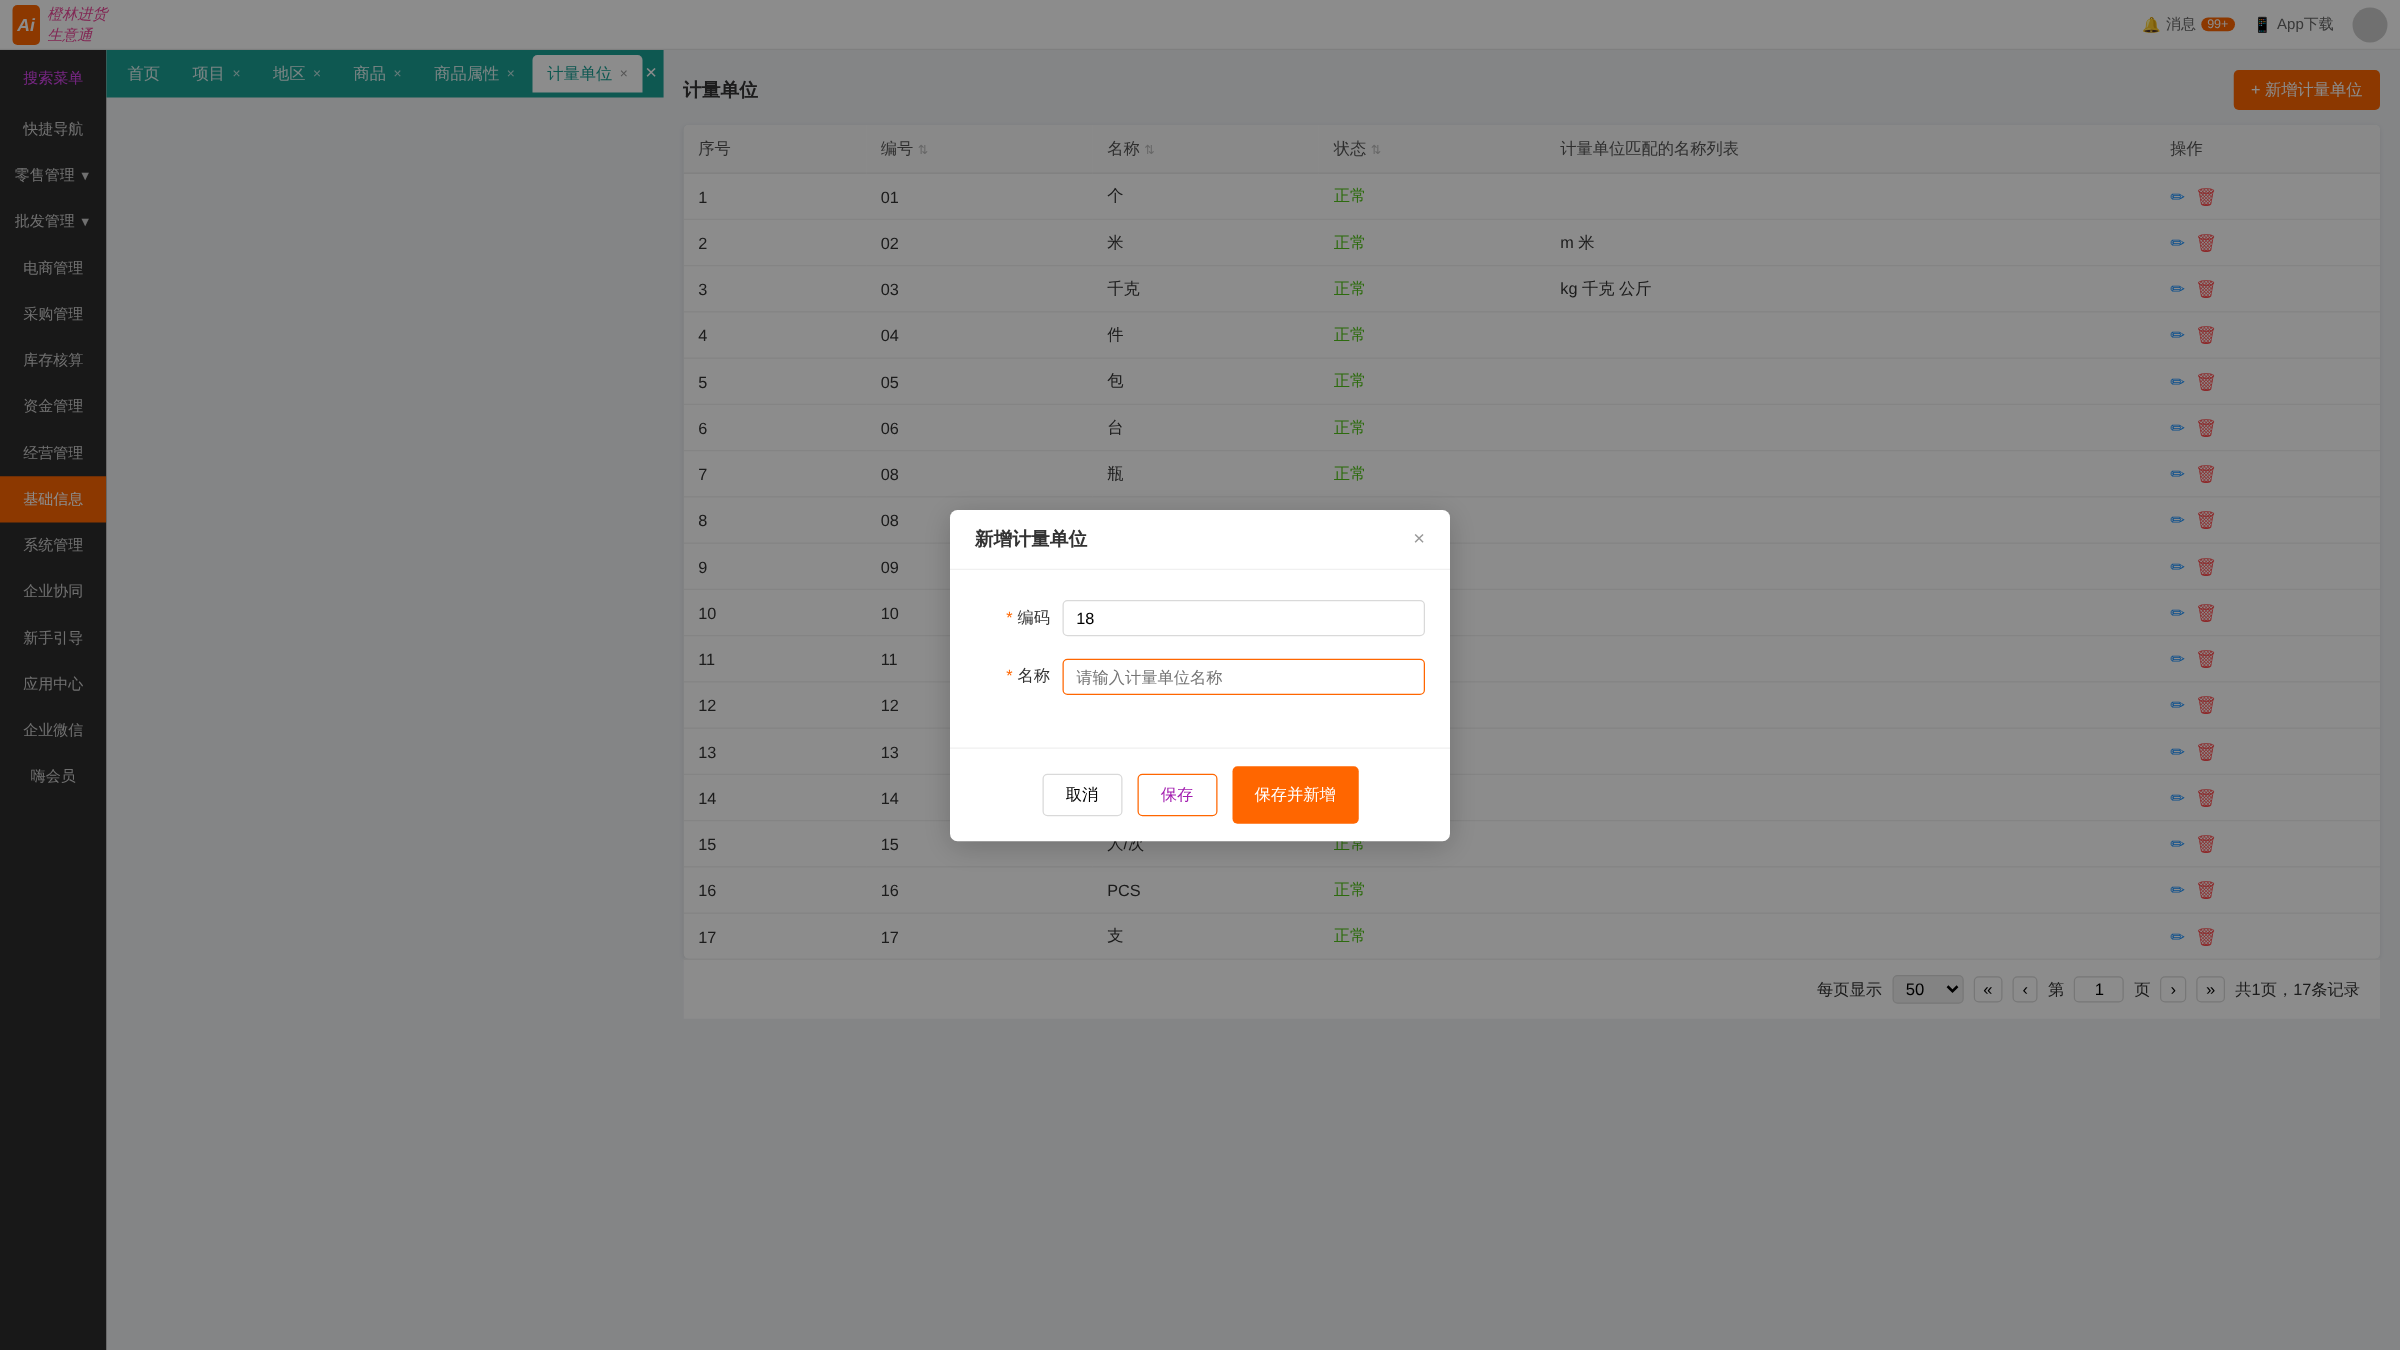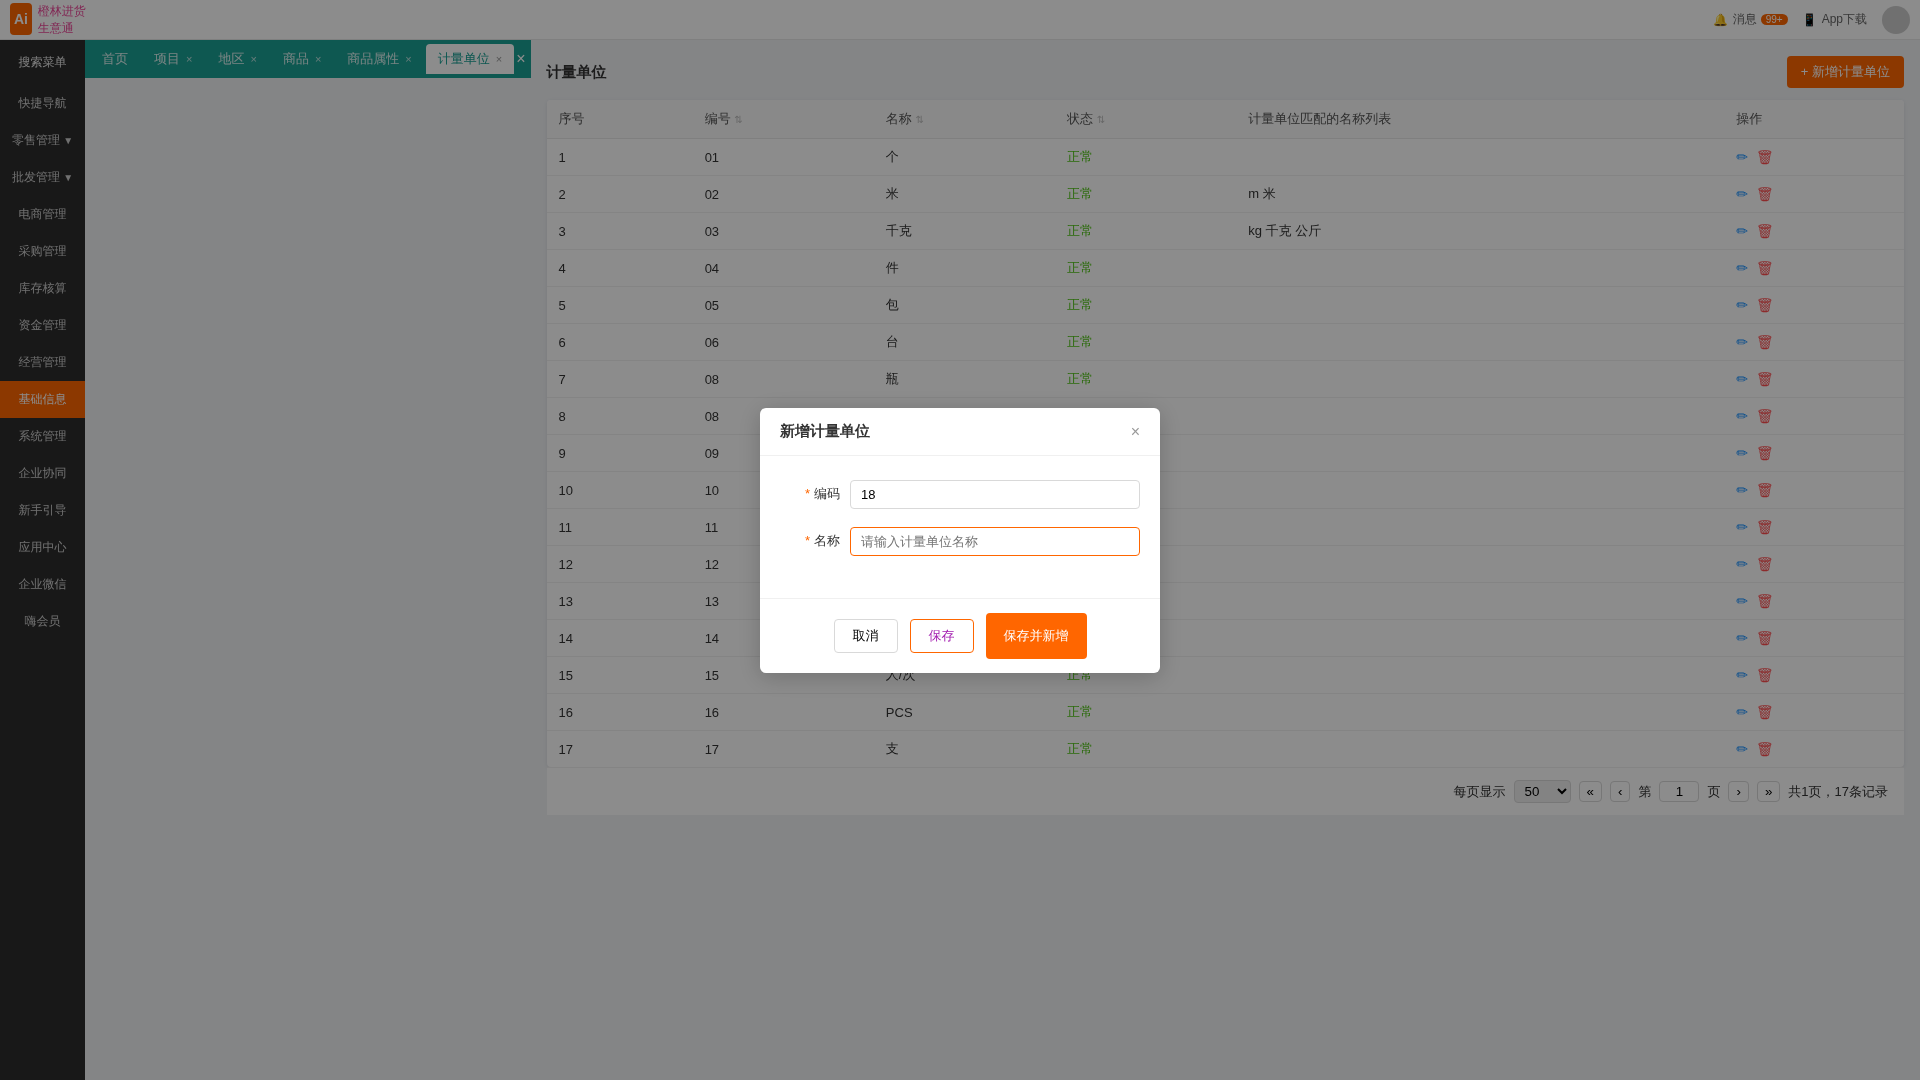--- a/index.html
+++ b/index.html
@@ -2,34 +2,34 @@
 <html><head>
   <meta charset="utf-8">
   <style>
     * { box-sizing: border-box; margin: 0; padding: 0; }
     body { font-family: 'Microsoft YaHei', Arial, sans-serif; font-size: 13px; background: #f0f2f5; color: #333; height: 1080px; width: 1920px; overflow: hidden; }
 
     
     .app-container { display: flex; flex-direction: column; height: 100%; }
     .top-bar { height: 40px; background: #fff; border-bottom: 1px solid #e8e8e8; display: flex; align-items: center; padding: 0 10px; justify-content: space-between; }
     .top-bar-left { display: flex; align-items: center; gap: 10px; }
-    .logo-area { display: flex; gap: 6px; width: 85px; }
+    .logo-area { display: flex; align-items: center; gap: 6px; width: 85px; font-style: italic; }
     .logo-icon { width: 32px; height: 32px; background: #f60; border-radius: 4px; display: flex; align-items: center; justify-content: center; color: #fff; font-weight: bold; font-size: 14px; }
     .logo-text { font-size: 12px; color: #ec4899; }
     .top-bar-right { display: flex; align-items: center; gap: 15px; }
     .top-bar-btn { display: flex; align-items: center; gap: 4px; font-size: 12px; color: #666; cursor: pointer; }
     .badge { background: #f60; color: #fff; border-radius: 10px; padding: 0 5px; font-size: 10px; }
     .avatar { width: 28px; height: 28px; border-radius: 50%; background: #ccc; }
 
     .main-layout { display: flex; flex: 1; overflow: hidden; }
 
     
     .sidebar { width: 85px; background: #2d2d2d; display: flex; flex-direction: column; overflow-y: auto; }
     .sidebar-search { padding: 8px 6px; }
-    .sidebar-search-btn { width: 100%; background: none; border: none; color: #e5e5e5; font-size: 12px; cursor: pointer; padding: 6px 4px; border-radius: 4px; text-align: center; }
+    .sidebar-search-btn { width: 100%; background: none; border: none; color: #d946ef; font-size: 12px; cursor: pointer; padding: 6px 4px; border-radius: 4px; text-align: center; }
     .sidebar-nav-item { padding: 10px 6px; text-align: center; color: #ccc; font-size: 12px; cursor: pointer; position: relative; }
     .sidebar-nav-item.active { background: #f60; color: #fff; }
     .sidebar-nav-item .arrow { font-size: 10px; }
 
     
     .content-area { flex: 1; display: flex; flex-direction: row; overflow: hidden; }
 
     
     .tab-bar { background: #1aa094; display: flex; align-items: center; height: 38px; padding: 0 5px; gap: 2px; }
     .tab-item { display: flex; align-items: center; padding: 6px 12px; border-radius: 4px 4px 0 0; font-size: 13px; cursor: pointer; gap: 6px; color: rgba(255,255,255,0.85); }

